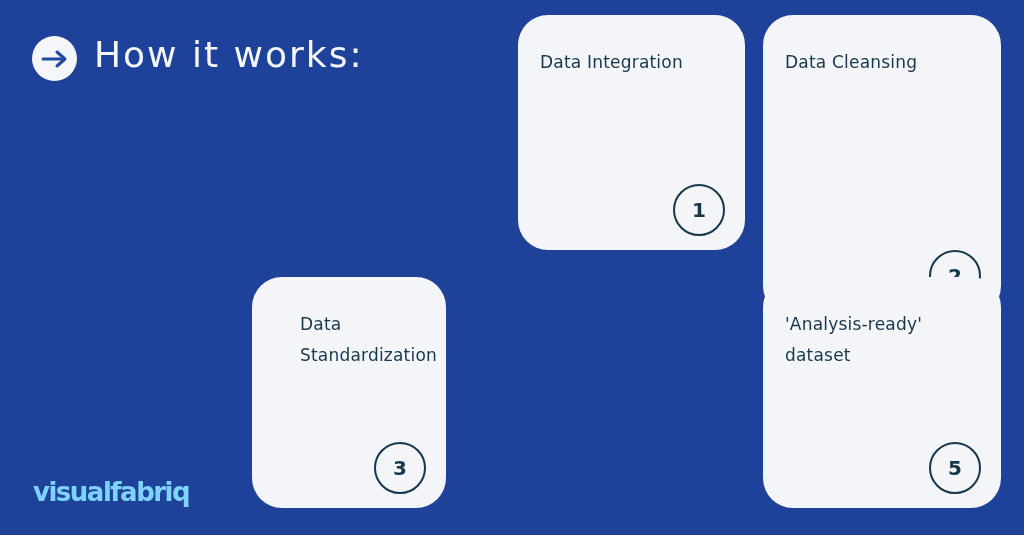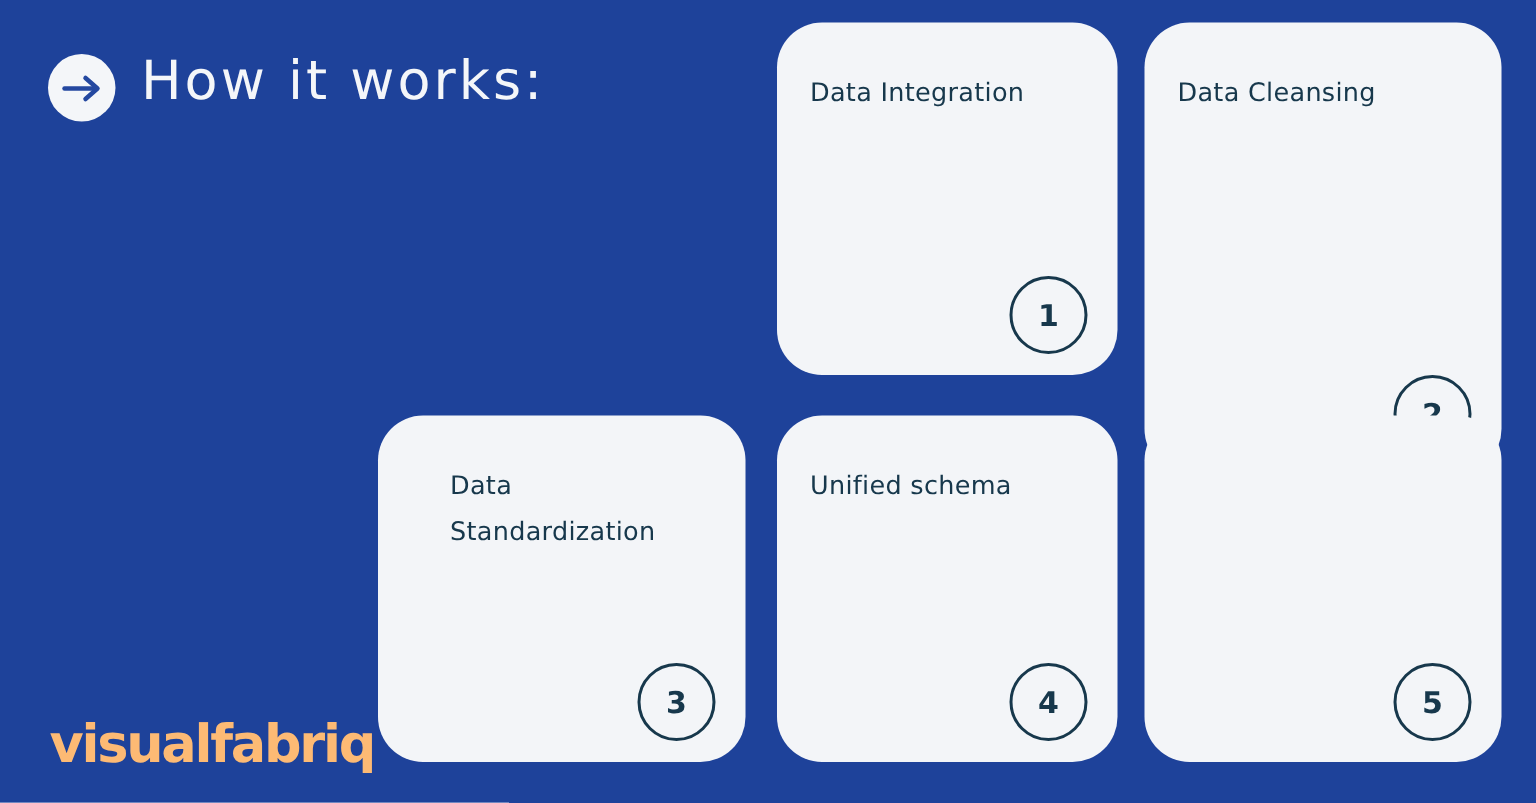--- a/index.html
+++ b/index.html
@@ -44,21 +44,21 @@
   
   .card {
     position: absolute;
     background: #f3f5f8;
     border-radius: 30px;
     box-sizing: border-box;
     padding: 32px 22px;
   }
   .c1 { left: 518px; top: 15px;  width: 227px; height: 235px; }
   .c2 { left: 763px; top: 15px;  width: 238px; height: 301px; }
-  .c3 { left: 252px; top: 277px; width: 245px; height: 231px; padding-left: 48px; }
+  .c3 { left: 252px; top: 277px; width: 194px; height: 231px; padding-left: 48px; }
   .c4 { left: 518px; top: 277px; width: 227px; height: 231px; }
   .c5 { left: 763px; top: 277px; width: 238px; height: 231px; }
   .card-label {
     font-size: 17px;
     line-height: 31px;
     color: #17384c;
     letter-spacing: 0.2px;
   }
   .step-badge {
     position: absolute;
@@ -76,24 +76,24 @@
   .step-badge span {
     font-size: 20px;
     font-weight: 700;
     color: #17384c;
   }
   
   .logo {
     position: absolute;
     left: 33px;
     top: 477px;
-    font-size: 35px;
+    font-size: 26px;
     font-weight: 700;
     letter-spacing: -1.5px;
-    color: #fdba74;
+    color: #7dd3fc;
   }
 </style>
 </head>
 <body>
 
 <div class="stage">
 
   <span class="arrow-circle">
     <svg width="28" height="20" viewBox="0 0 28 20" aria-hidden="true">
       <line x1="2" y1="10" x2="23" y2="10" stroke="#2448a0" stroke-width="3" stroke-linecap="round"></line>
@@ -117,28 +117,23 @@
     </div>
   </div>
 
   <div class="card c3">
     <div class="card-label">Data Standardization</div>
     <div class="step-badge">
       <span>3</span>
     </div>
   </div>
 
-  <div class="card c4">
-    <div class="card-label">Unified schema</div>
-    <div class="step-badge">
-      <span>4</span>
-    </div>
-  </div>
 
   <div class="card c5">
+    <div class="card-label">'Analysis-ready' dataset</div>
     <div class="step-badge">
       <span>5</span>
     </div>
   </div>
 
   <div class="logo">visualfabriq</div>
 
 </div>
 
 </body></html>

